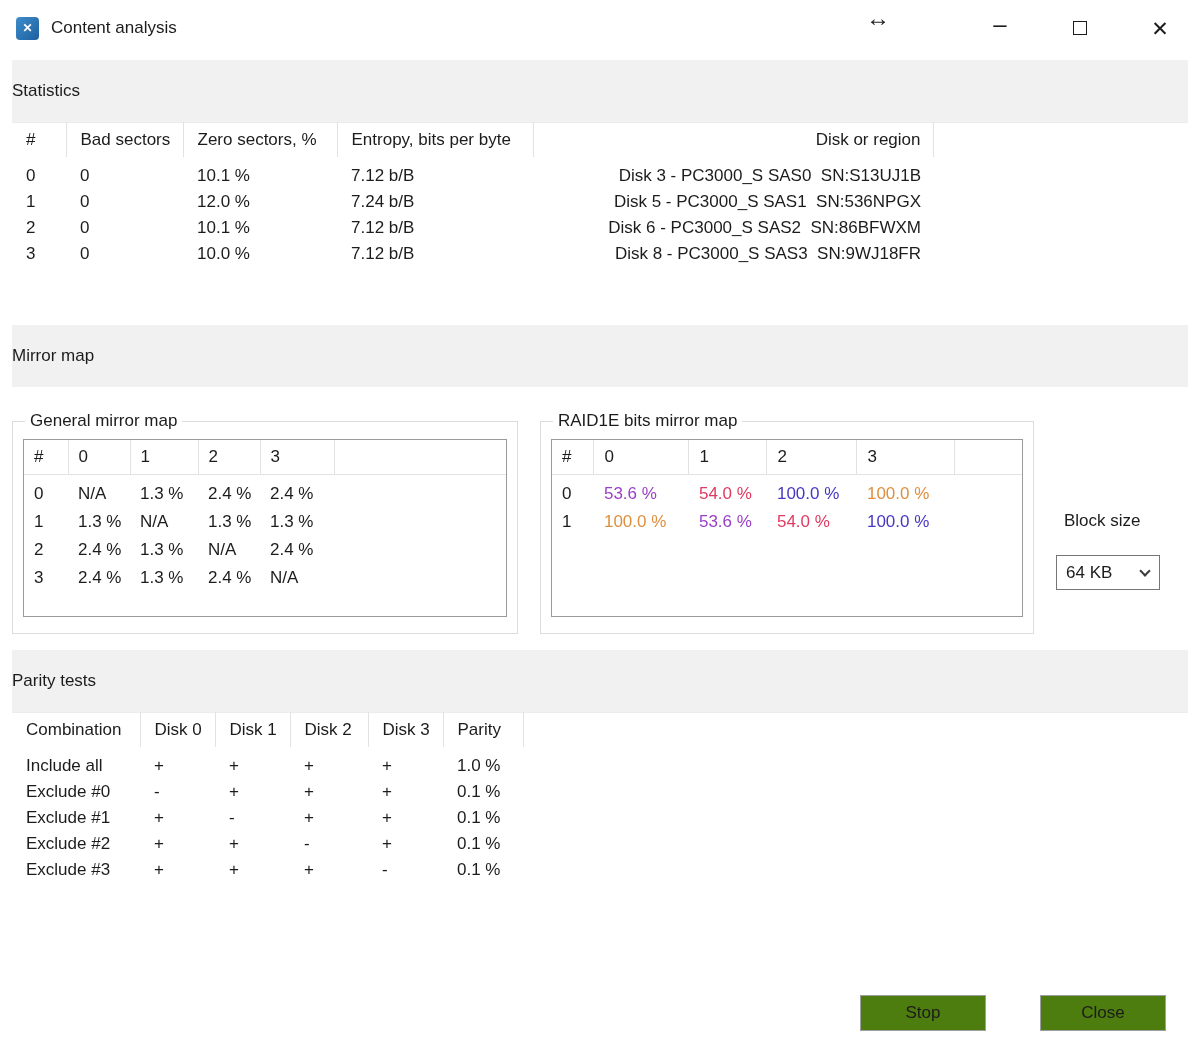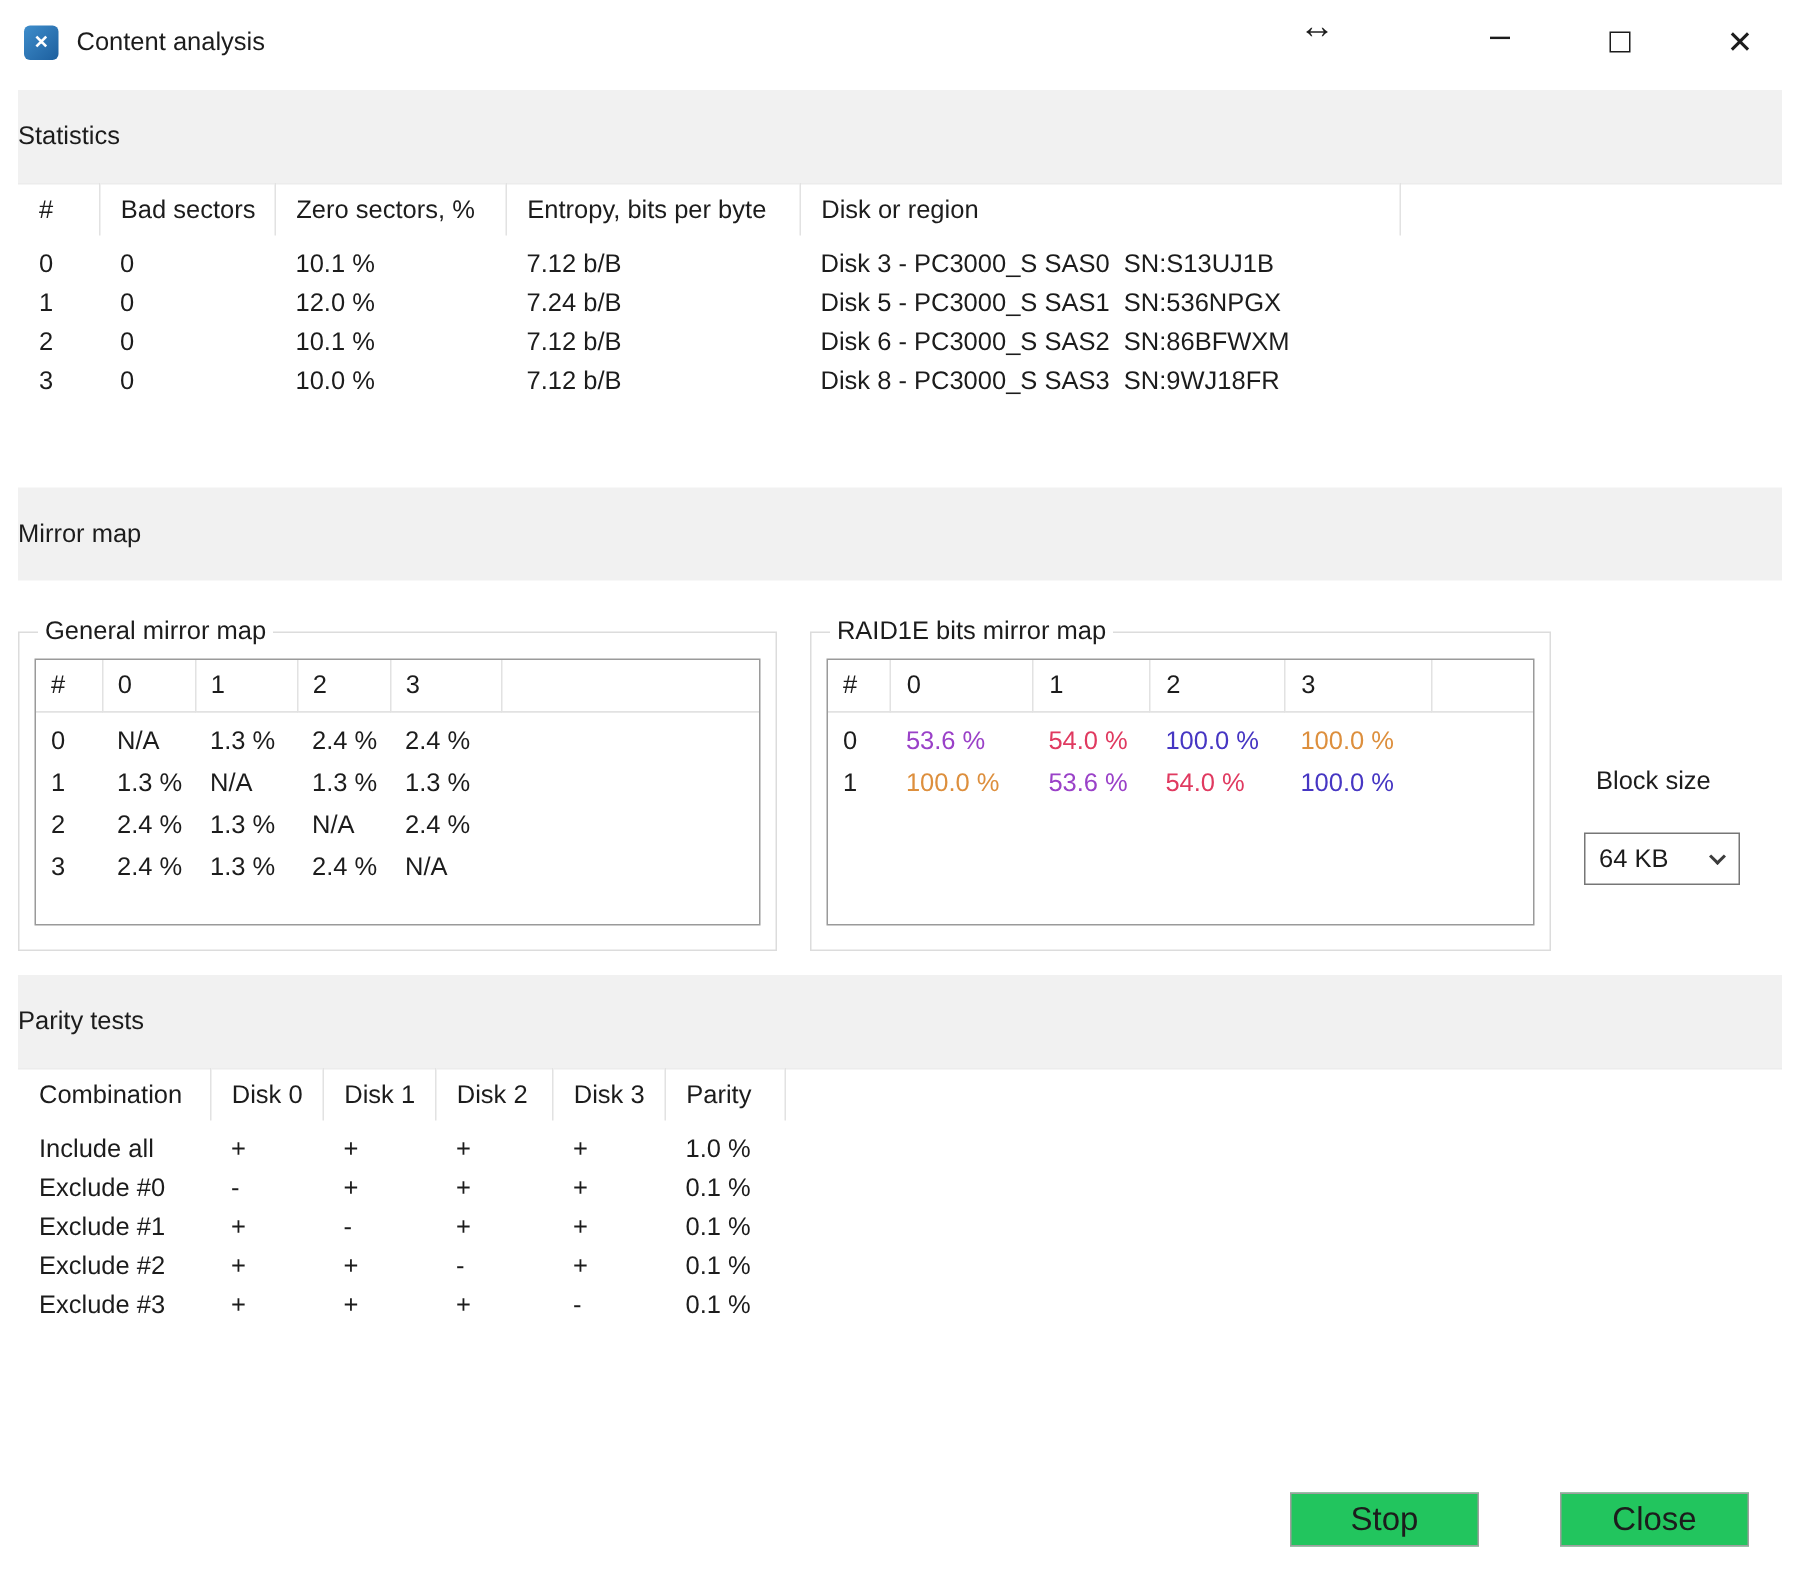--- a/index.html
+++ b/index.html
@@ -46,21 +46,21 @@
   }
   .data-table td { padding:3px 12px 3px 14px; white-space:pre; overflow:hidden; }
   .data-table th.fill, .data-table td.fill { border-right:none; }
   .data-table tbody tr:first-child td { padding-top:9px; }
 
   .stats-table thead tr { border-top:1px solid #ececec; }
   .stats-table th:nth-child(1), .stats-table td:nth-child(1) { width:54px; }
   .stats-table th:nth-child(2), .stats-table td:nth-child(2) { width:117px; }
   .stats-table th:nth-child(3), .stats-table td:nth-child(3) { width:154px; }
   .stats-table th:nth-child(4), .stats-table td:nth-child(4) { width:196px; }
-  .stats-table th:nth-child(5), .stats-table td:nth-child(5) { width:400px; }
+  .stats-table th:nth-child(5), .stats-table td:nth-child(5) { width:400px;text-align:right; }
 
   
   .mirror-section { display:flex; margin:24px 12px 0; align-items:flex-start; }
   .group { border:1px solid #dcdcdc; margin:0; padding:8px 10px 16px; }
   .group legend { padding:0 5px; margin-left:2px; font-size:17px; }
   .general-group { width:512px; }
   .raid-group { width:500px; margin-left:22px; }
   .map-box { border:1px solid #9a9a9a; height:178px; background:#ffffff; overflow:hidden; }
   .map-table { width:100%; margin:0; }
   .map-table th { padding:7px 10px; border-bottom:1px solid #e2e2e2; }
@@ -95,22 +95,22 @@
   .parity-table th:nth-child(1), .parity-table td:nth-child(1) { width:128px; }
   .parity-table th:nth-child(2), .parity-table td:nth-child(2) { width:75px; }
   .parity-table th:nth-child(3), .parity-table td:nth-child(3) { width:75px; }
   .parity-table th:nth-child(4), .parity-table td:nth-child(4) { width:78px; }
   .parity-table th:nth-child(5), .parity-table td:nth-child(5) { width:75px; }
   .parity-table th:nth-child(6), .parity-table td:nth-child(6) { width:80px; }
 
   
   .footer { position:absolute; bottom:24px; right:34px; display:flex; gap:54px; }
   .btn {
-    width:126px; height:36px; background:#22c55e; border:1px solid #9f9f9f;
-    font-size:22px; font-family:"Liberation Sans", sans-serif; color:#1c1c1c; cursor:pointer;
+    width:126px; height:36px; background:#4d7c0f; border:1px solid #9f9f9f;
+    font-size:17px; font-family:"Liberation Sans", sans-serif; color:#1c1c1c; cursor:pointer;
   }
 </style>
 </head>
 <body>
 
 <div class="window">
 
   <header class="titlebar">
     <span class="app-icon">
       <span class="app-glyph">✕</span>

